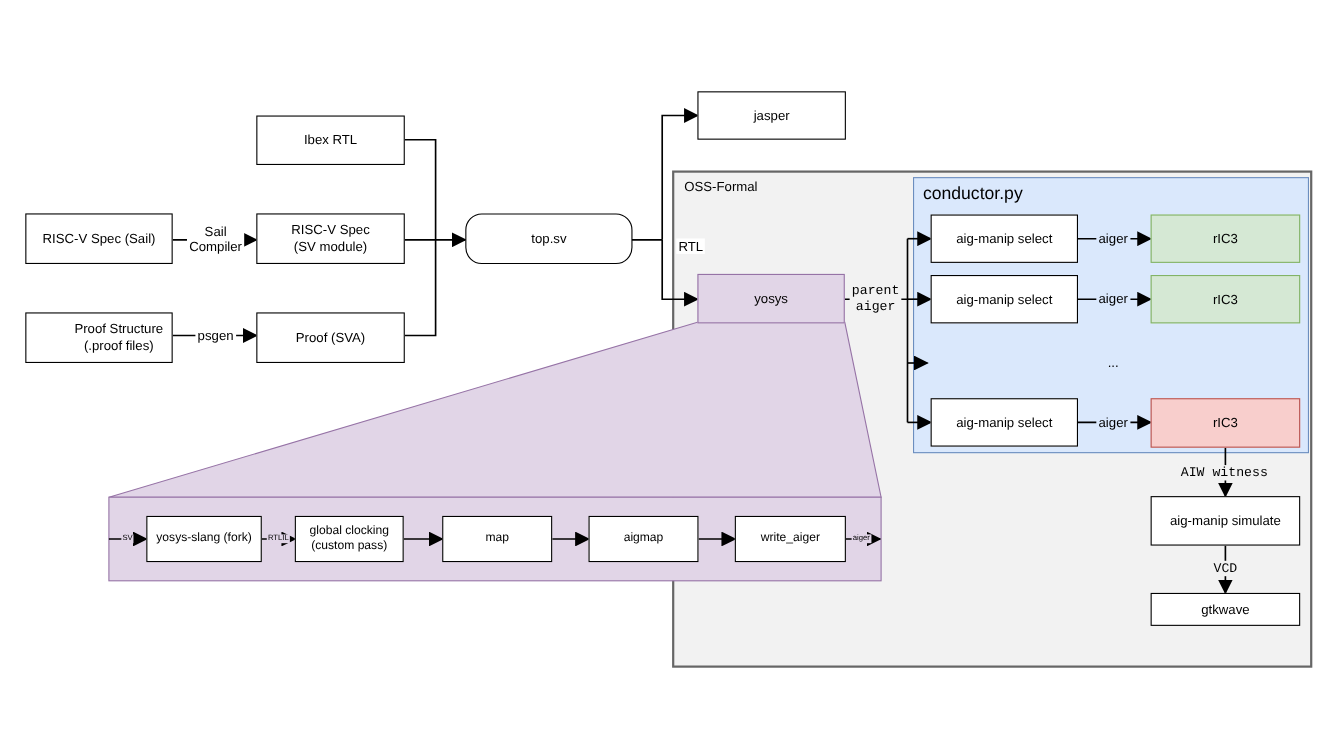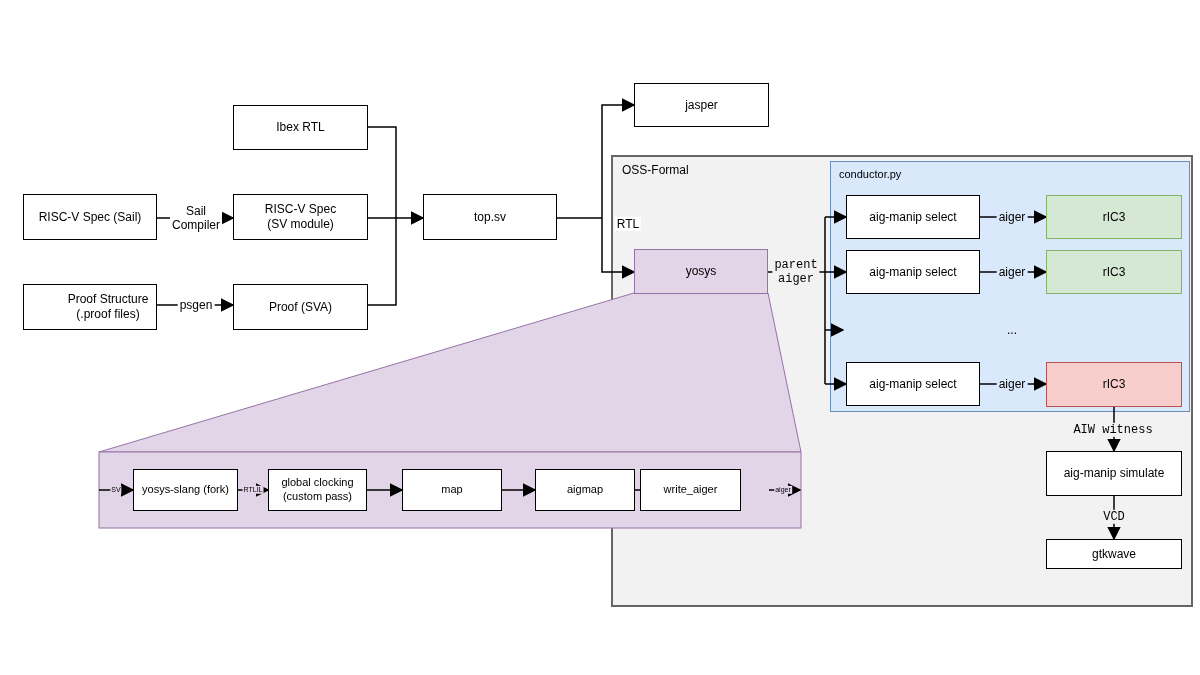--- a/index.html
+++ b/index.html
@@ -5,21 +5,21 @@
   html,body{margin:0;padding:0;background:#ffffff;}
   .stage{
     position:relative;width:1200px;height:675px;background:#ffffff;overflow:hidden;
     font-family:"Liberation Sans",sans-serif;color:#000;
   }
   svg.wires{position:absolute;inset:0;pointer-events:none;}
   .container{position:absolute;box-sizing:border-box;}
   .oss{left:611px;top:155px;width:582px;height:452px;background:#f2f2f2;border:2px solid #666666;}
   .oss .clabel{position:absolute;left:9px;top:6px;font-size:12px;}
   .conductor{left:830px;top:161px;width:360px;height:251px;background:#dae8fc;border:1px solid #6c8ebf;}
-  .conductor .clabel{position:absolute;left:8px;top:6px;font-size:11px;}
+  .conductor .clabel{position:absolute;left:8px;top:6px;font-size:16px;}
   .node{
     position:absolute;box-sizing:border-box;background:#ffffff;border:1.5px solid #000;
     display:flex;align-items:center;justify-content:center;text-align:center;
     font-size:12px;line-height:1.25;white-space:pre-line;
   }
   .node.purple{background:#e1d5e7;border:1px solid #9673a6;}
   .node.green{background:#d5e8d4;border:1px solid #82b366;}
   .node.red{background:#f8cecc;border:1px solid #b85450;}
   .node.small{font-size:11px;}
   .elabel{
@@ -93,41 +93,41 @@
     </g>
   </svg>
 
   <div class="node" style="left:233px;top:105px;width:135px;height:45px;">Ibex RTL</div>
   <div class="node" style="left:23px;top:194px;width:134px;height:46px;">RISC-V Spec (Sail)</div>
   <div class="node" style="left:233px;top:194px;width:135px;height:46px;">RISC-V Spec
 (SV module)</div>
   <div class="node" style="left:23px;top:284px;width:134px;height:46px;padding-left:36px;">Proof Structure
 (.proof files)</div>
   <div class="node" style="left:233px;top:284px;width:135px;height:46px;">Proof (SVA)</div>
-  <div class="node" style="left:423px;top:194px;width:134px;height:46px;">top.sv</div>
+  <div class="node" style="left:423px;top:194px;width:152px;height:46px;border-radius:15px;">top.sv</div>
   <div class="node" style="left:634px;top:83px;width:135px;height:44px;">jasper</div>
   <div class="node purple" style="left:634px;top:249px;width:134px;height:45px;">yosys</div>
 
   <div class="node" style="left:846px;top:195px;width:134px;height:44px;">aig-manip select</div>
   <div class="node" style="left:846px;top:250px;width:134px;height:44px;">aig-manip select</div>
   <div class="node" style="left:846px;top:362px;width:134px;height:44px;">aig-manip select</div>
   <div class="node green" style="left:1046px;top:195px;width:136px;height:44px;">rIC3</div>
   <div class="node green" style="left:1046px;top:250px;width:136px;height:44px;">rIC3</div>
   <div class="node red" style="left:1046px;top:362px;width:136px;height:45px;">rIC3</div>
   <div class="elabel bg-none" style="left:1012px;top:330px;">...</div>
 
   <div class="node" style="left:1046px;top:451px;width:136px;height:45px;">aig-manip simulate</div>
   <div class="node" style="left:1046px;top:539px;width:136px;height:30px;">gtkwave</div>
 
   <div class="node small" style="left:133px;top:469px;width:105px;height:42px;">yosys-slang (fork)</div>
   <div class="node small" style="left:268px;top:469px;width:99px;height:42px;">global clocking
 (custom pass)</div>
   <div class="node small" style="left:402px;top:469px;width:100px;height:42px;">map</div>
   <div class="node small" style="left:535px;top:469px;width:100px;height:42px;">aigmap</div>
-  <div class="node small" style="left:640px;top:469px;width:101px;height:42px;">write_aiger</div>
+  <div class="node small" style="left:668px;top:469px;width:101px;height:42px;">write_aiger</div>
 
   <div class="elabel bg-white" style="left:196px;top:218px;">Sail
 Compiler</div>
   <div class="elabel bg-white" style="left:196px;top:305px;">psgen</div>
   <div class="elabel bg-white" style="left:584px;top:224px;margin-left:44px;">RTL</div>
   <div class="elabel bg-gray" style="left:796px;top:272px;">parent
 aiger</div>
   <div class="elabel bg-blue" style="left:1012px;top:217px;">aiger</div>
   <div class="elabel bg-blue" style="left:1012px;top:272px;">aiger</div>
   <div class="elabel bg-blue" style="left:1012px;top:384px;">aiger</div>

